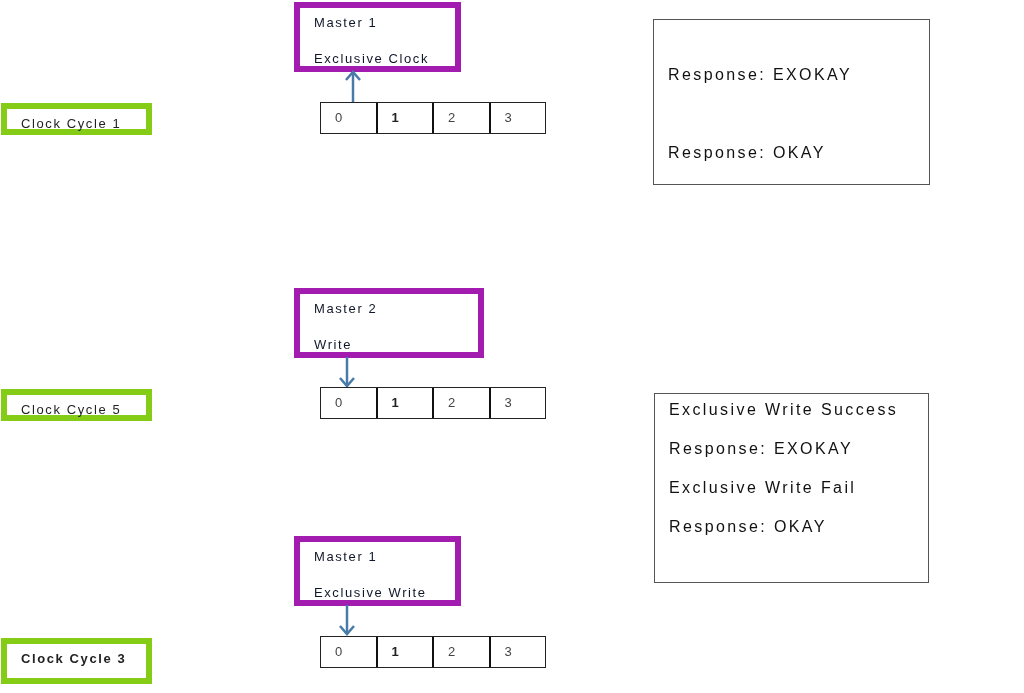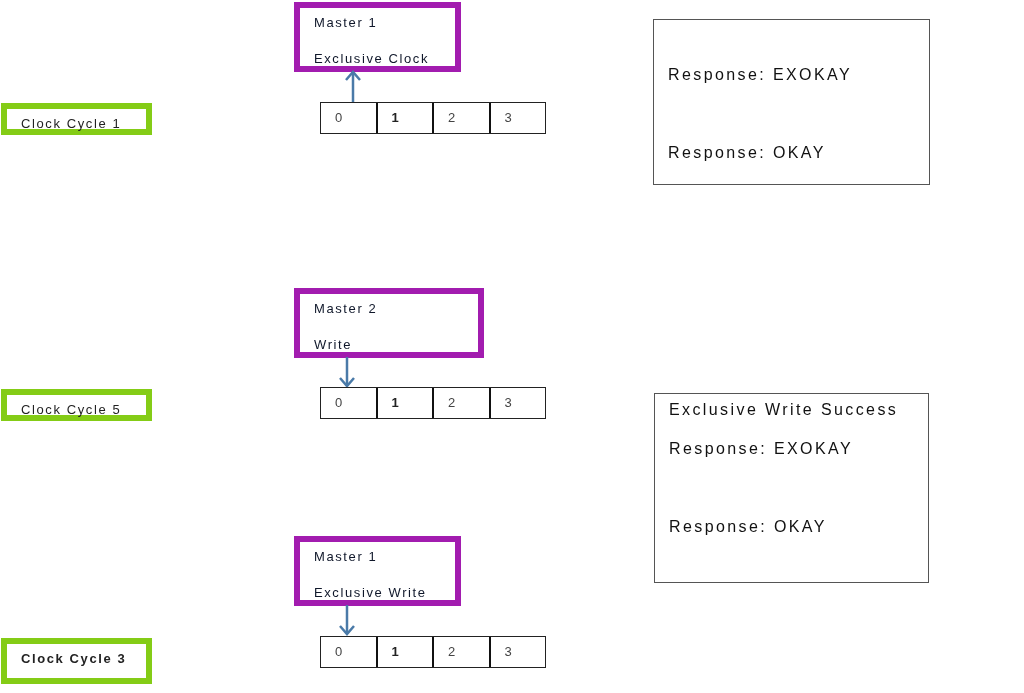--- a/index.html
+++ b/index.html
@@ -77,14 +77,15 @@
   <div class="cell">3</div>
 </div>
 
 <div class="abs resp" style="left:653px; top:19px; width:277px; height:166px;">
   <span class="row" style="top:46px;">Response: EXOKAY</span>
   <span class="row" style="top:124px;">Response: OKAY</span>
 </div>
 <div class="abs resp" style="left:654px; top:393px; width:275px; height:190px;">
   <span class="row" style="top:7px;">Exclusive Write Success</span>
   <span class="row" style="top:46px;">Response: EXOKAY</span>
+  <span class="row" style="top:85px;">Exclusive Write Fail</span>
   <span class="row" style="top:124px;">Response: OKAY</span>
 </div>
 
 </body></html>

